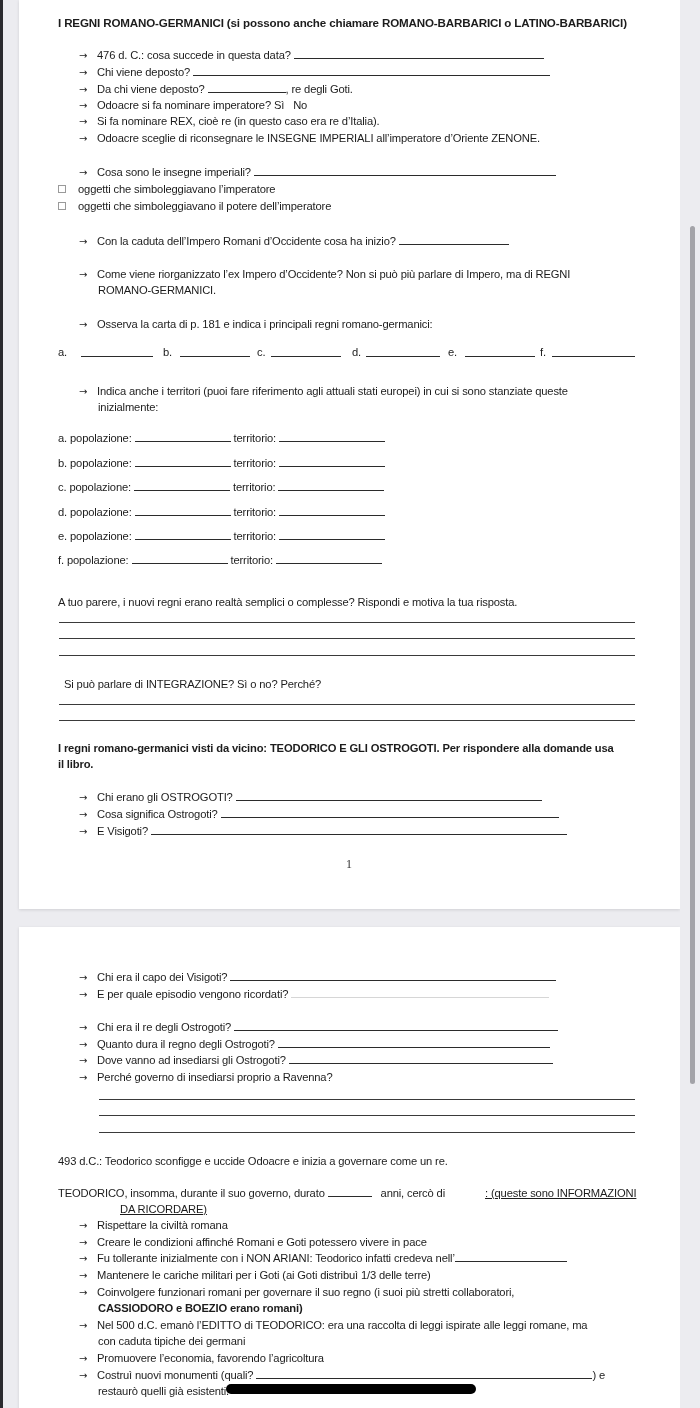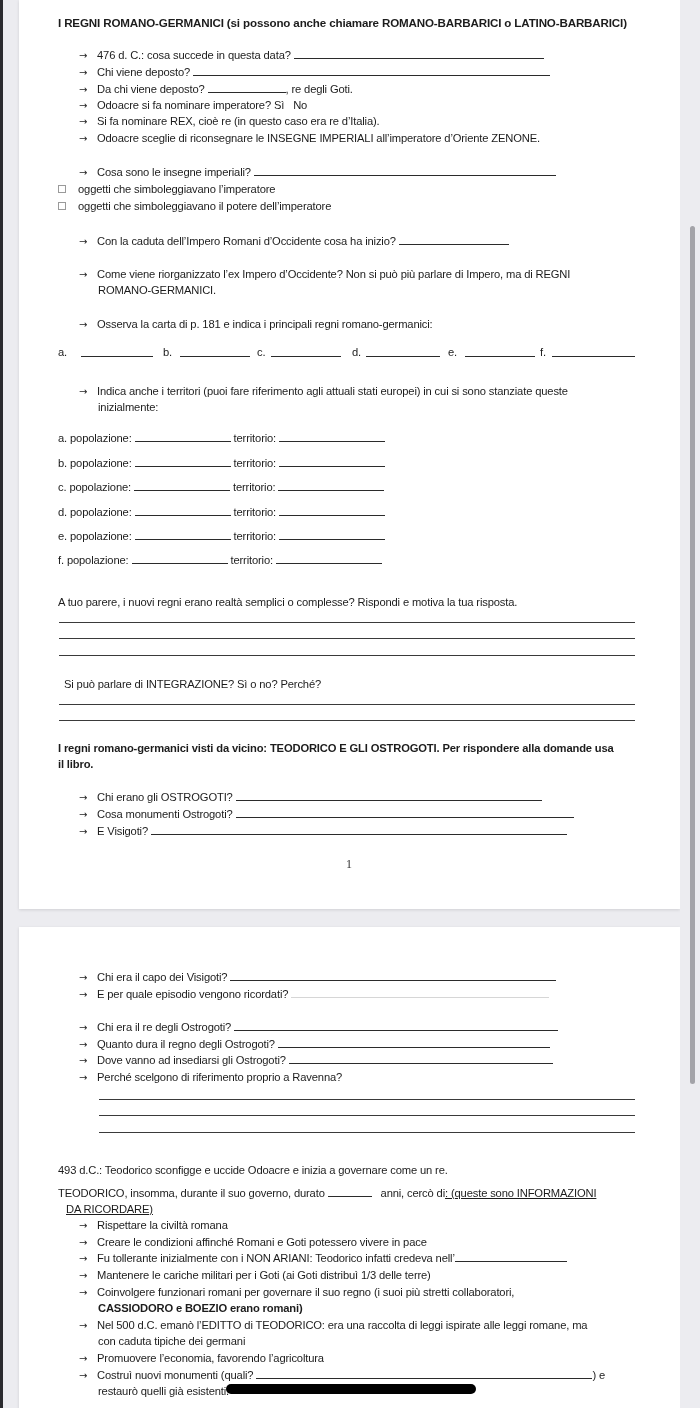--- a/index.html
+++ b/index.html
@@ -56,21 +56,21 @@
     border-top: 1px solid #3a3a3a;
   }
   .checkbox {
     display: inline-block;
     width: 8px; height: 8px;
     border: 1px solid #9a9a9a;
     margin-right: 12px;
     vertical-align: middle;
     position: relative; top: -1px;
   }
-  .underline { text-decoration: underline; }
+  .underline { text-decoration: underline; margin-left: 40px; }
   .page-num {
     position: absolute; font-family: "Liberation Serif", serif; font-size: 12px; color: #333;
   }
   .redaction {
     position: absolute; left: 226px; top: 1384px; width: 250px; height: 10px;
     background: #000; border-radius: 6px;
   }
 </style>
 </head>
 <body>
@@ -191,21 +191,21 @@
 <div class="rule" style="left:59px; top:720px; width:576px;"></div>
 
 <div class="t bold" style="left:58px; top:741px;">I regni romano-germanici visti da vicino: TEODORICO E GLI OSTROGOTI. Per rispondere alla domande usa</div>
 <div class="t bold" style="left:58px; top:757px;">il libro.</div>
 
 <div class="t" style="left:79px; top:790px;">
   <span class="arrow">→</span><span>Chi erano gli OSTROGOTI?</span>
   <span class="blank" style="width:306px;"></span>
 </div>
 <div class="t" style="left:79px; top:807px;">
-  <span class="arrow">→</span><span>Cosa monumenti Ostrogoti?</span>
+  <span class="arrow">→</span><span>Cosa significa Ostrogoti?</span>
   <span class="blank" style="width:338px;"></span>
 </div>
 <div class="t" style="left:79px; top:824px;">
   <span class="arrow">→</span><span>E Visigoti?</span>
   <span class="blank" style="width:416px;"></span>
 </div>
 
 <div class="page-num" style="left:346px; top:857px;">1</div>
 
 <div class="page page2"></div>
@@ -224,33 +224,33 @@
 </div>
 <div class="t" style="left:79px; top:1037px;">
   <span class="arrow">→</span><span>Quanto dura il regno degli Ostrogoti?</span>
   <span class="blank" style="width:272px;"></span>
 </div>
 <div class="t" style="left:79px; top:1053px;">
   <span class="arrow">→</span><span>Dove vanno ad insediarsi gli Ostrogoti?</span>
   <span class="blank" style="width:264px;"></span>
 </div>
 <div class="t" style="left:79px; top:1070px;">
-  <span class="arrow">→</span><span>Perché scelgono di riferimento proprio a Ravenna?</span>
+  <span class="arrow">→</span><span>Perché governo di insediarsi proprio a Ravenna?</span>
 </div>
 <div class="rule" style="left:99px; top:1099px; width:536px;"></div>
 <div class="rule" style="left:99px; top:1115px; width:536px;"></div>
 <div class="rule" style="left:99px; top:1132px; width:536px;"></div>
 
-<div class="t" style="left:58px; top:1154px;margin-top:9px;">493 d.C.: Teodorico sconfigge e uccide Odoacre e inizia a governare come un re.</div>
+<div class="t" style="left:58px; top:1154px;">493 d.C.: Teodorico sconfigge e uccide Odoacre e inizia a governare come un re.</div>
 
 <div class="t" style="left:58px; top:1186px;">
   <span>TEODORICO, insomma, durante il suo governo, durato</span>
   <span class="blank" style="width:44px;"></span>&nbsp;&nbsp;&nbsp;<span>anni, cercò di</span><span class="underline">: (queste sono INFORMAZIONI</span>
 </div>
-<div class="t underline" style="left:58px; top:1202px;padding-left:8px;">DA RICORDARE)</div>
+<div class="t underline" style="left:72px; top:1202px;padding-left:8px;">DA RICORDARE)</div>
 
 <div class="t" style="left:79px; top:1218px;">
   <span class="arrow">→</span><span>Rispettare la civiltà romana</span>
 </div>
 <div class="t" style="left:79px; top:1235px;">
   <span class="arrow">→</span><span>Creare le condizioni affinché Romani e Goti potessero vivere in pace</span>
 </div>
 <div class="t" style="left:79px; top:1251px;">
   <span class="arrow">→</span><span>Fu tollerante inizialmente con i NON ARIANI: Teodorico infatti credeva nell’</span><span class="blank" style="width:112px;"></span>
 </div>

